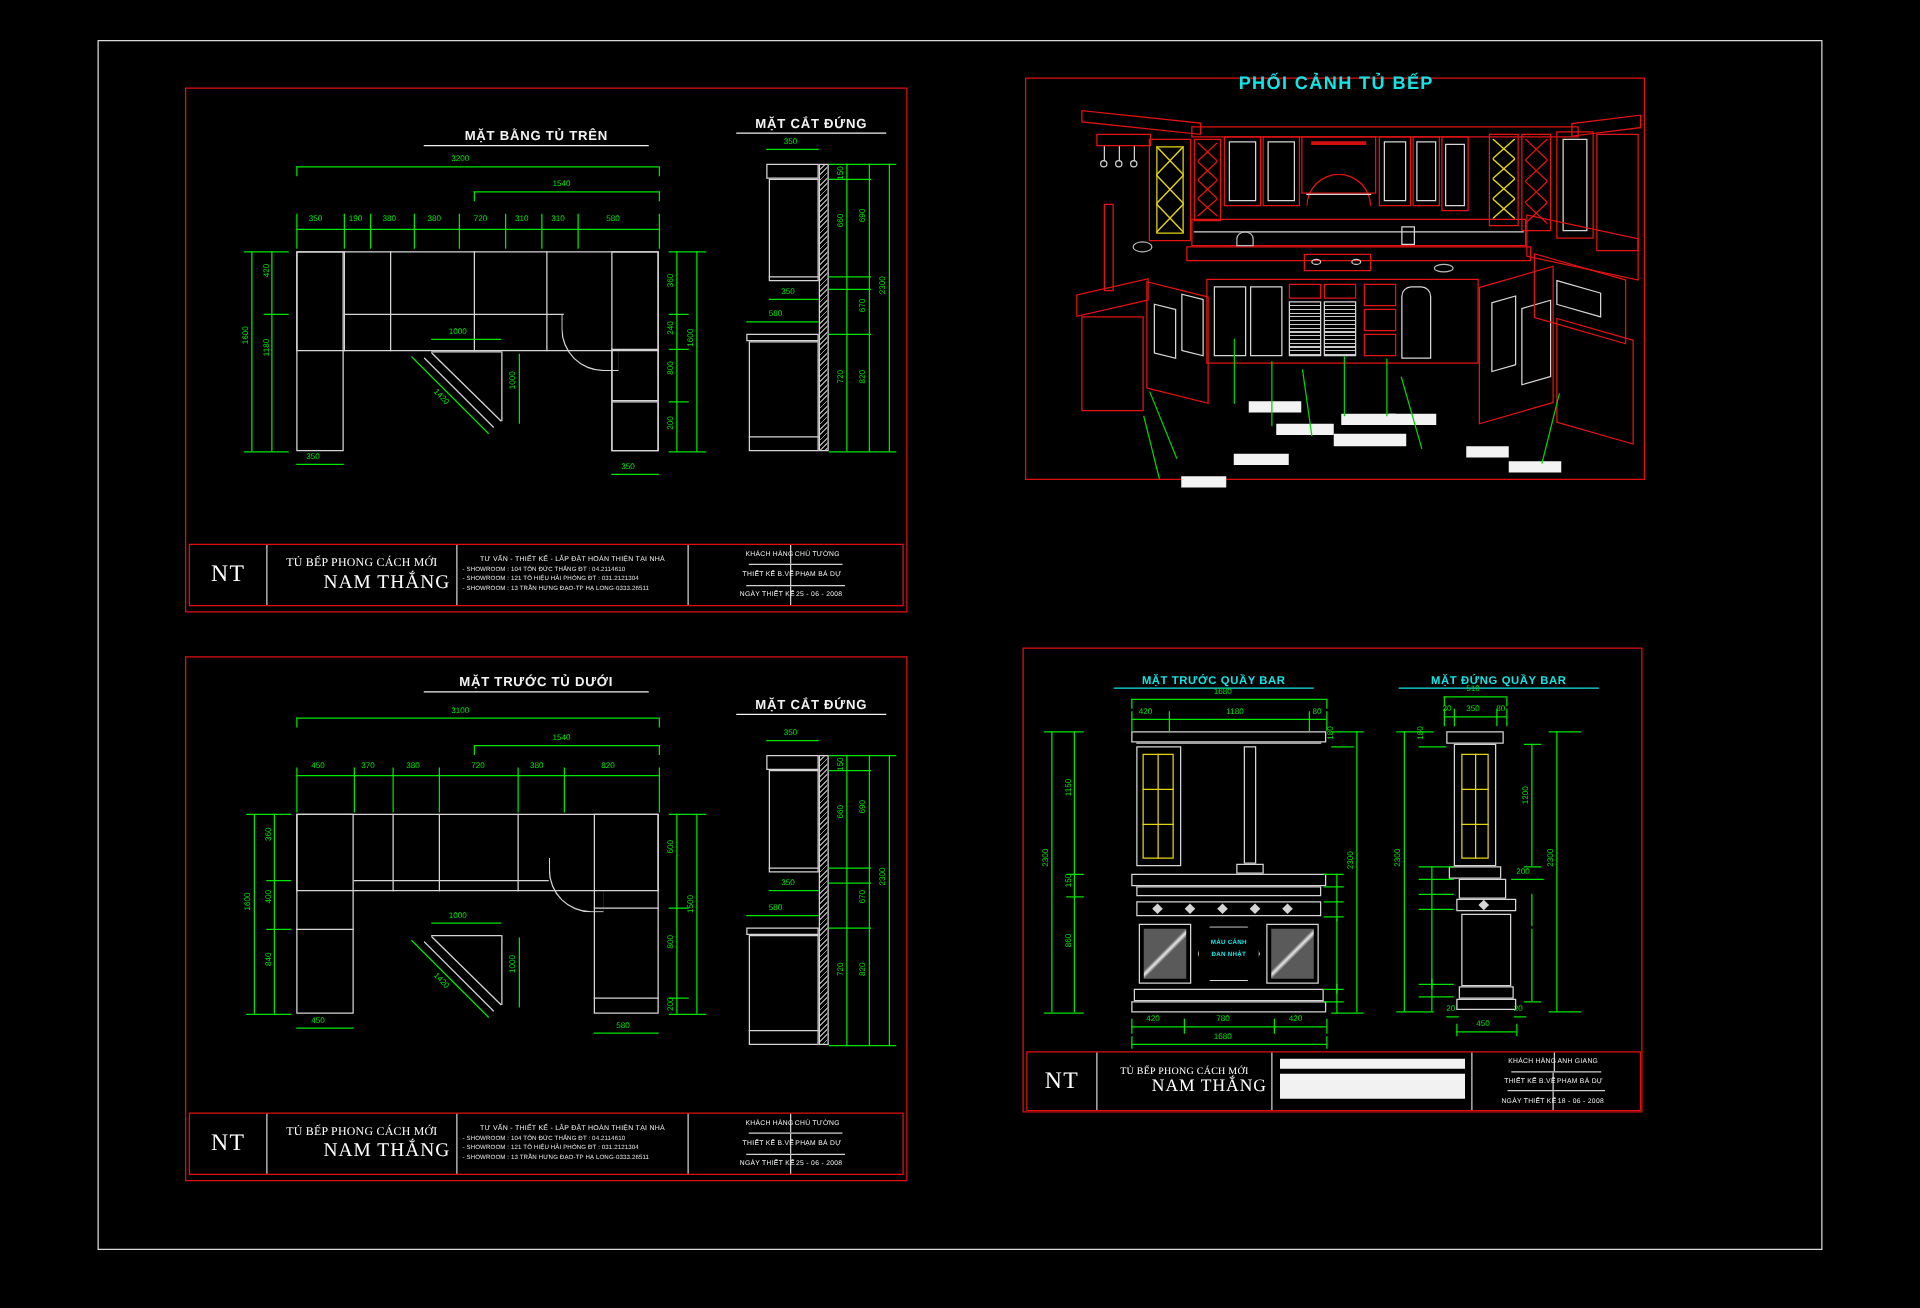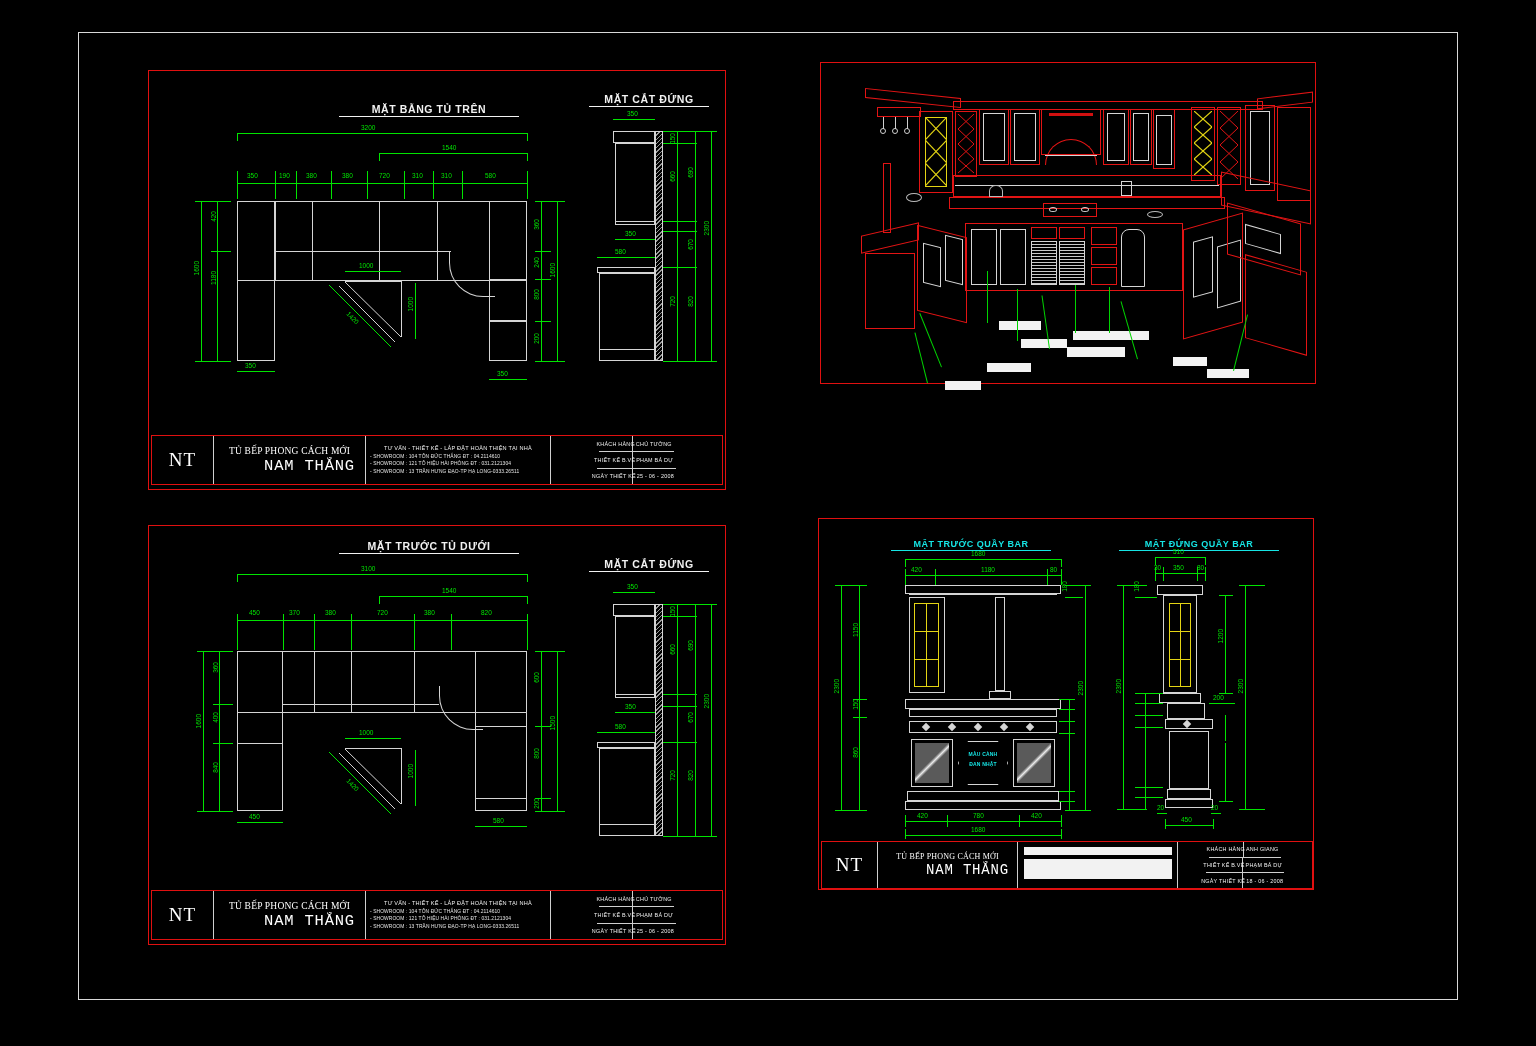--- a/index.html
+++ b/index.html
@@ -43,21 +43,21 @@
   .lbl-box{background:#f3f3f3;}
   .lead{background:#00d400;}
 
   
   .tb{border:1.5px solid #e01010;box-sizing:border-box;display:flex;background:#000;}
   .tb-cell{border-right:1px solid #cfcfcf;box-sizing:border-box;display:flex;flex-direction:column;
            align-items:center;justify-content:center;color:#f0f0f0;}
   .tb-cell:last-child{border-right:none;}
   .nt{font-family:"Liberation Serif",serif;font-size:19px;letter-spacing:1px;color:#fff;}
   .brand1{font-family:"Liberation Serif",serif;font-size:9.5px;letter-spacing:.2px;color:#fff;white-space:nowrap;}
-  .brand2{font-family:Liberation Mono, monospace;font-size:15.5px;letter-spacing:.8px;color:#fff;white-space:nowrap;margin-top:1px;margin-left:40px;}
+  .brand2{font-family:Liberation Serif, serif;font-size:15.5px;letter-spacing:.8px;color:#fff;white-space:nowrap;margin-top:1px;margin-left:40px;}
   .addr-head{font-size:5.6px;color:#eee;text-align:center;white-space:nowrap;letter-spacing:.2px;margin-bottom:2px;}
   .addr-line{font-size:4.9px;color:#e6e6e6;white-space:nowrap;letter-spacing:.1px;line-height:1.55;}
   .gridcol{display:flex;flex-direction:column;}
   .gridrow{display:flex;flex:1;border-bottom:1px solid #cfcfcf;box-sizing:border-box;}
   .gridrow:last-child{border-bottom:none;}
   .gc{display:flex;align-items:center;justify-content:center;font-size:5.4px;color:#f0f0f0;
       white-space:nowrap;letter-spacing:.25px;box-sizing:border-box;}
   .gc.l{border-right:1px solid #cfcfcf;}
 
   
@@ -227,20 +227,21 @@
         <div class="gridrow">
           <div class="gc l" style="width:46%;">NGÀY THIẾT KẾ</div>
           <div class="gc" style="flex:1;">25 - 06 - 2008</div>
         </div>
       </div>
     </div>
   </div>
 
   <div class="abs sheet" style="left:820px;top:62px;width:496px;height:322px;">
 
+    <div class="abs cyan-ttl" style="left:0;top:-4px;width:496px;">PHỐI CẢNH TỦ BẾP</div>
 
     <div class="abs rbox" style="left:132px;top:38px;width:310px;height:9px;"></div>
     <div class="abs rbox" style="left:44px;top:30px;width:96px;height:10px;transform:skewY(6deg);"></div>
     <div class="abs rbox" style="left:436px;top:32px;width:56px;height:11px;transform:skewY(-7deg);"></div>
 
     <div class="abs rbox" style="left:98px;top:48px;width:34px;height:82px;"></div>
     <div class="abs ybox" style="left:104px;top:54px;width:22px;height:70px;"></div>
     <svg class="abs" style="left:104px;top:54px;" width="22" height="70">
       <line x1="0" y1="0" x2="22" y2="23" stroke="#e3d414" stroke-width="1.2"></line>
       <line x1="22" y1="0" x2="0" y2="23" stroke="#e3d414" stroke-width="1.2"></line>

